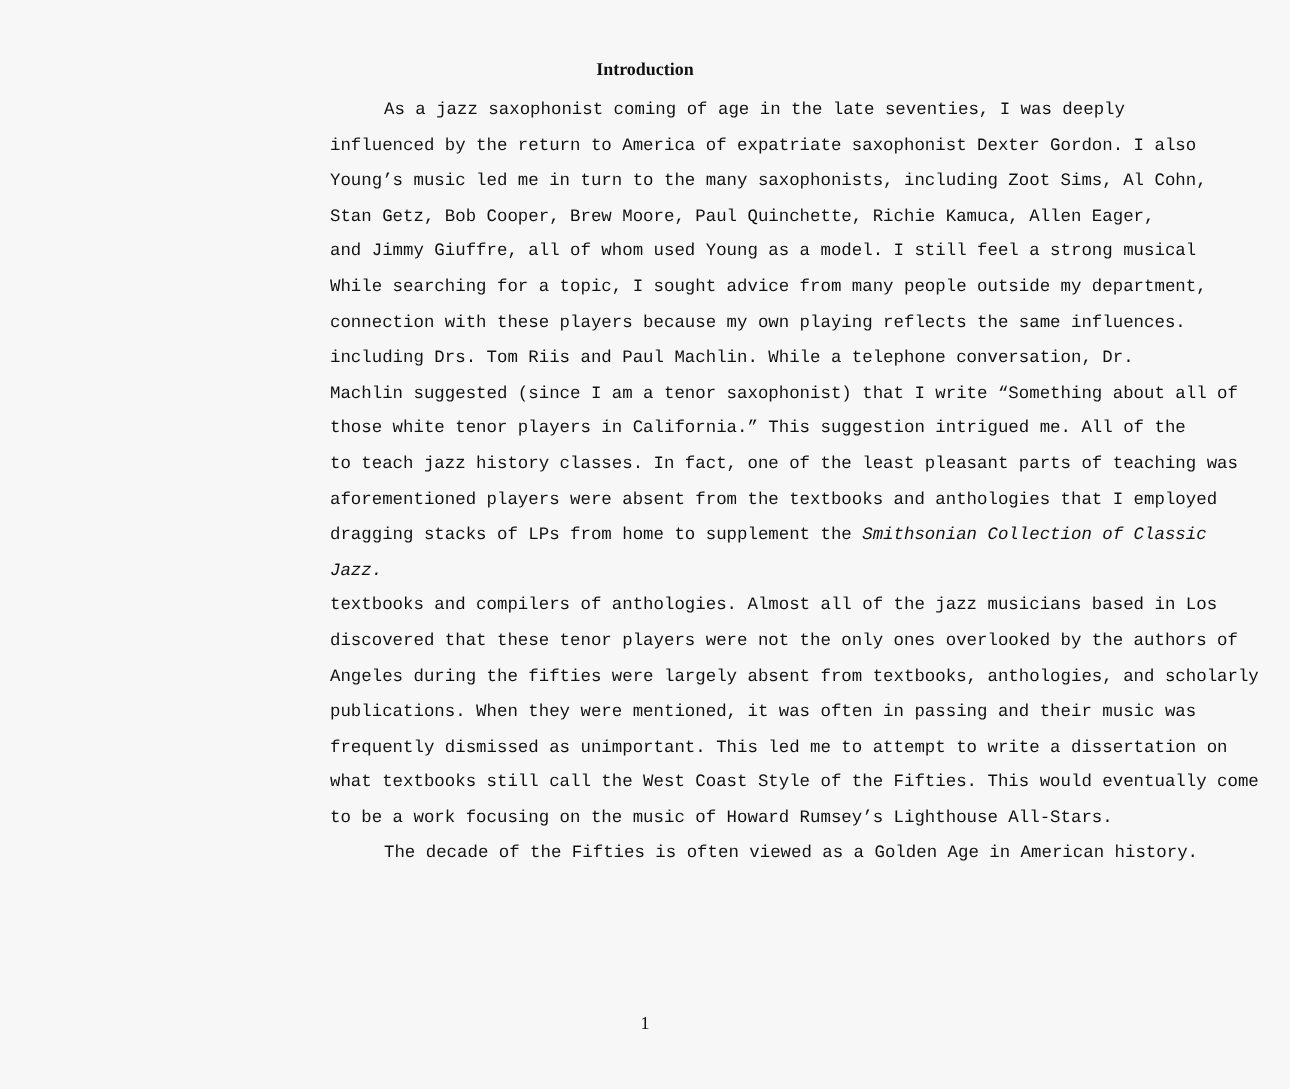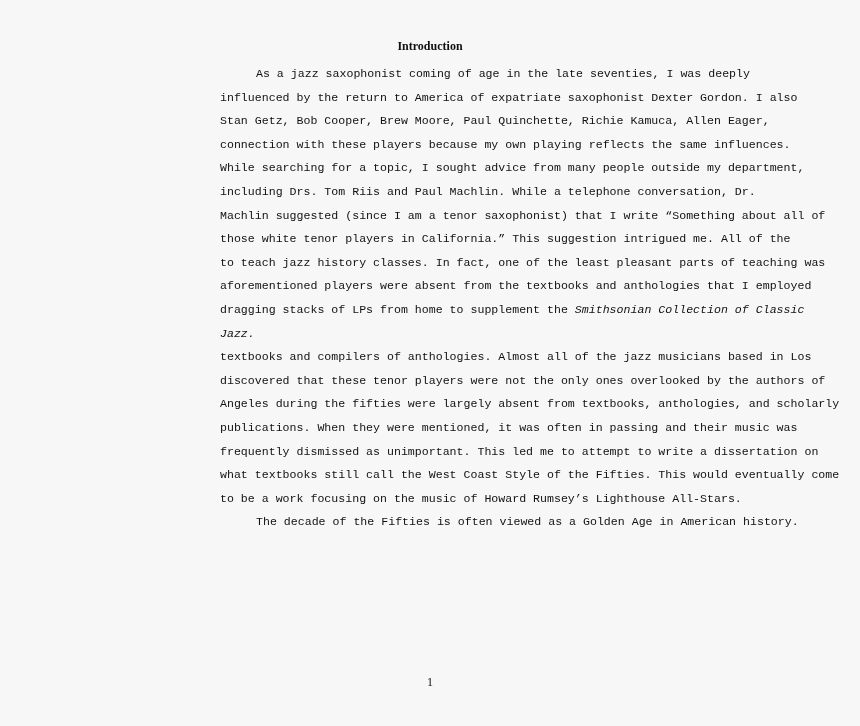--- a/index.html
+++ b/index.html
@@ -63,23 +63,25 @@
   </style>
 </head>
 <body>
 
 <div class="page">
   <div class="title">Introduction</div>
 
   <div class="body-text">
     <div class="line indent">As a jazz saxophonist coming of age in the late seventies, I was deeply</div>
     <div class="line">influenced by the return to America of expatriate saxophonist Dexter Gordon.  I also</div>
+    <div class="line">Young’s music led me in turn to the many saxophonists, including Zoot Sims, Al Cohn,</div>
     <div class="line">Stan Getz, Bob Cooper, Brew Moore, Paul Quinchette, Richie Kamuca, Allen Eager,</div>
+    <div class="line">and Jimmy Giuffre, all of whom used Young as a model.  I still feel a strong musical</div>
+    <div class="line">While searching for a topic, I sought advice from many people outside my department,</div>
     <div class="line">connection with these players because my own playing reflects the same influences.</div>
-    <div class="line">While searching for a topic, I sought advice from many people outside my department,</div>
     <div class="line">including Drs. Tom Riis and Paul Machlin.  While a telephone conversation, Dr.</div>
     <div class="line">Machlin suggested (since I am a tenor saxophonist) that I write “Something about all of</div>
     <div class="line">those white tenor players in California.”  This suggestion intrigued me.  All of the</div>
     <div class="line">to teach jazz history classes.  In fact, one of the least pleasant parts of teaching was</div>
     <div class="line">aforementioned players were absent from the textbooks and anthologies that I employed</div>
     <div class="line"><span>dragging stacks of LPs from home to supplement the </span><span class="italic">Smithsonian Collection of Classic</span></div>
     <div class="line"><span class="italic">Jazz.</span></div>
     <div class="line">textbooks and compilers of anthologies.  Almost all of the jazz musicians based in Los</div>
     <div class="line">discovered that these tenor players were not the only ones overlooked by the authors of</div>
     <div class="line">Angeles during the fifties were largely absent from textbooks, anthologies, and scholarly</div>

